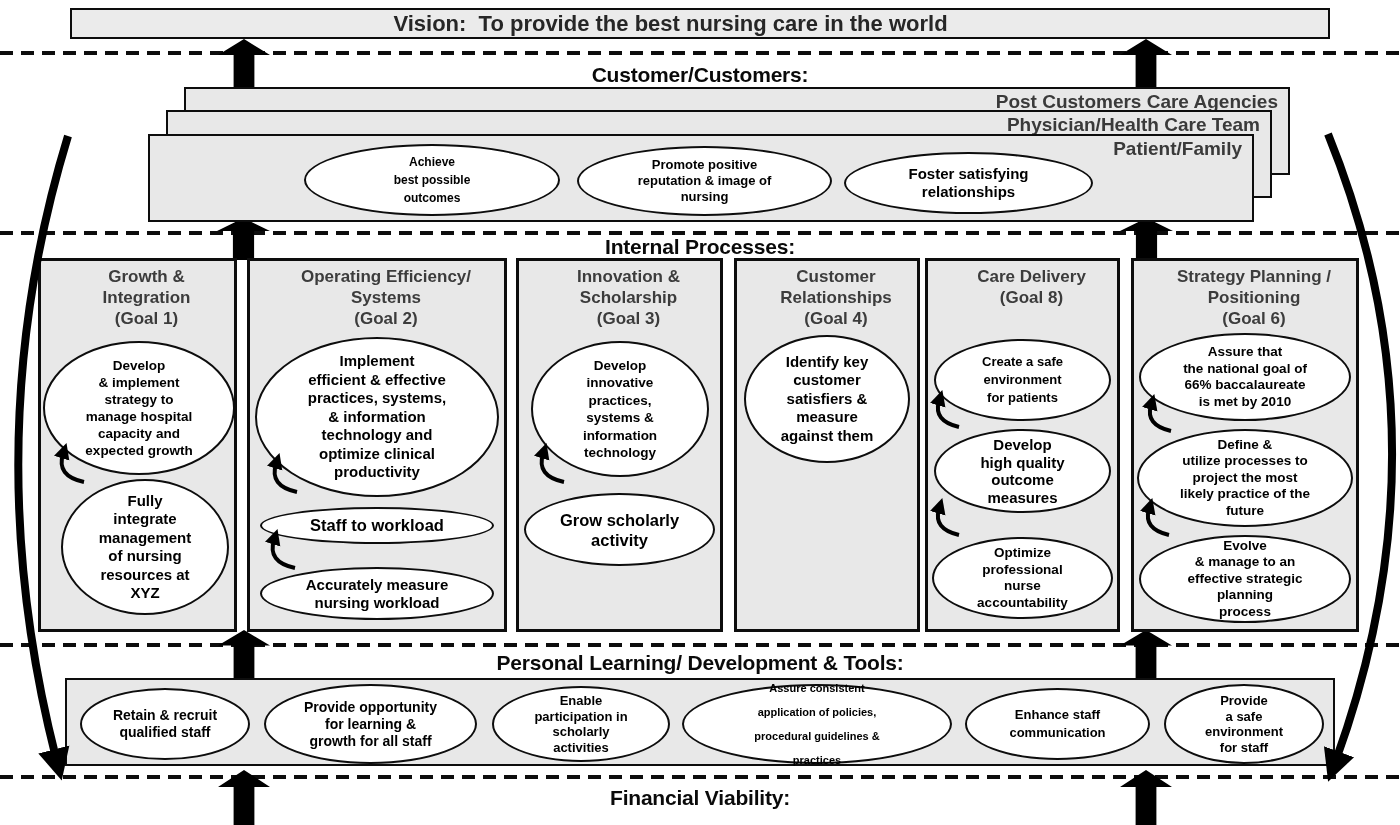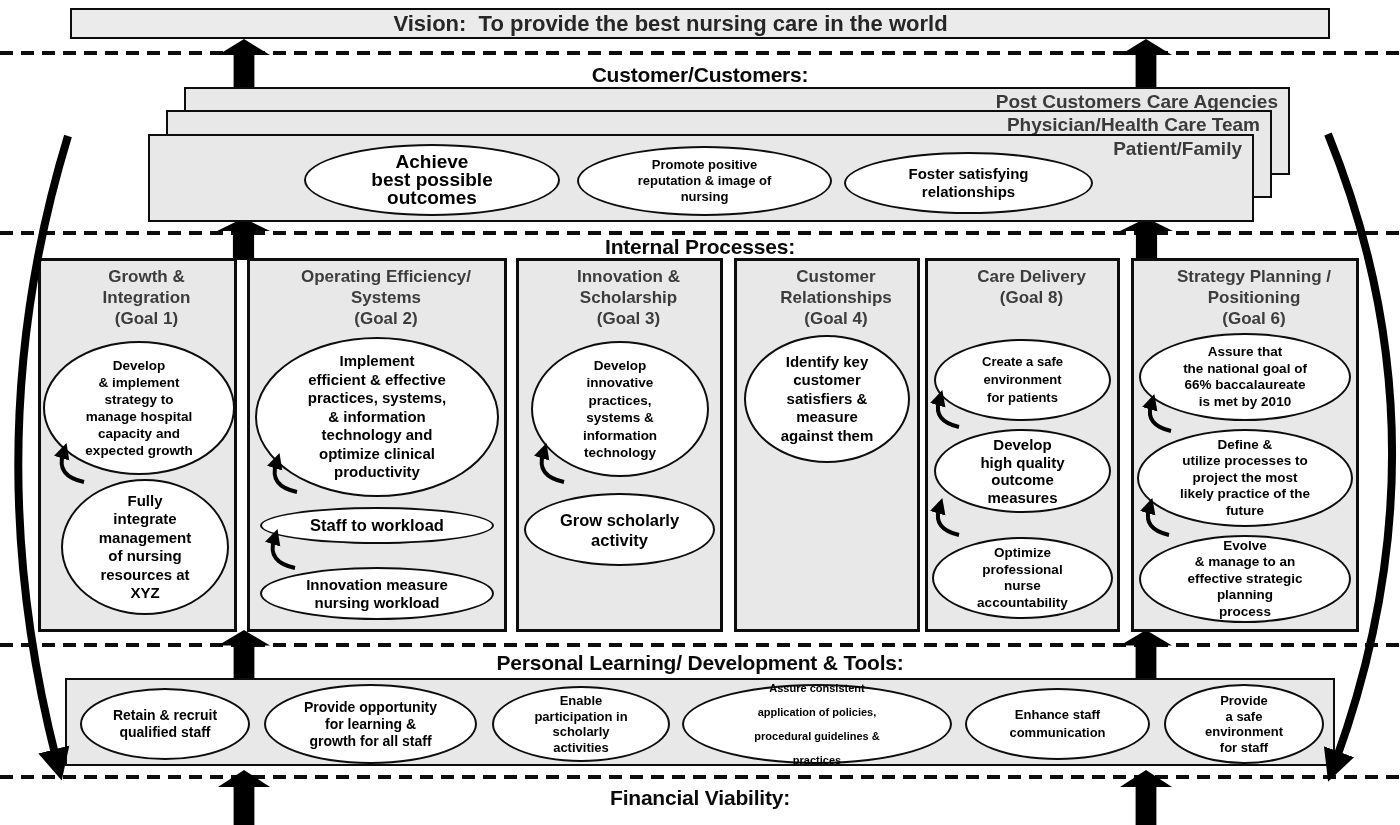--- a/index.html
+++ b/index.html
@@ -77,21 +77,21 @@
   <div class="blk z1" style="left:1120px;top:770px;width:52px;height:55px"></div>
 
   <div class="layerbox z1" style="left:184px;top:87px;width:1106px;height:88px">
     <div class="layerlabel">Post Customers Care Agencies</div>
   </div>
   <div class="layerbox z2" style="left:166px;top:110px;width:1106px;height:88px">
     <div class="layerlabel">Physician/Health Care Team</div>
   </div>
   <div class="layerbox z3" style="left:148px;top:134px;width:1106px;height:88px">
     <div class="layerlabel">Patient/Family</div>
-    <div class="ellipse pre" style="left:154px;top:8px;width:256px;height:72px;font-size:19px;line-height:18px">Achieve
+    <div class="ellipse pre" style="left:154px;top:8px;width:256px;height:72px;font-size:12px;line-height:18px">Achieve
 best possible
 outcomes</div>
     <div class="ellipse pre" style="left:427px;top:10px;width:255px;height:70px;font-size:13px;line-height:16px">Promote positive
 reputation &amp; image of
 nursing</div>
     <div class="ellipse pre" style="left:694px;top:16px;width:249px;height:62px;font-size:15px;line-height:18px">Foster satisfying
 relationships</div>
   </div>
 
   <div class="panel z2" style="left:38px;top:258px;width:199px;height:374px">
@@ -117,21 +117,21 @@
 Systems
 (Goal 2)</div>
     <div class="ellipse pre" style="left:5px;top:76px;width:244px;height:160px;font-size:15px;line-height:18.5px">Implement
 efficient &amp; effective
 practices, systems,
 &amp; information
 technology and
 optimize clinical
 productivity</div>
     <div class="ellipse pre" style="left:10px;top:246px;width:234px;height:37px;font-size:16.5px;line-height:19px">Staff to workload</div>
-    <div class="ellipse pre" style="left:10px;top:306px;width:234px;height:53px;font-size:15px;line-height:18px">Innovation measure
+    <div class="ellipse pre" style="left:10px;top:306px;width:234px;height:53px;font-size:15px;line-height:18px">Accurately measure
 nursing workload</div>
   </div>
 
   <div class="panel z2" style="left:516px;top:258px;width:207px;height:374px">
     <div class="coltitle pre">Innovation &amp;
 Scholarship
 (Goal 3)</div>
     <div class="ellipse pre" style="left:12px;top:80px;width:178px;height:136px;font-size:13.5px;line-height:17.5px">Develop
 innovative
 practices,

